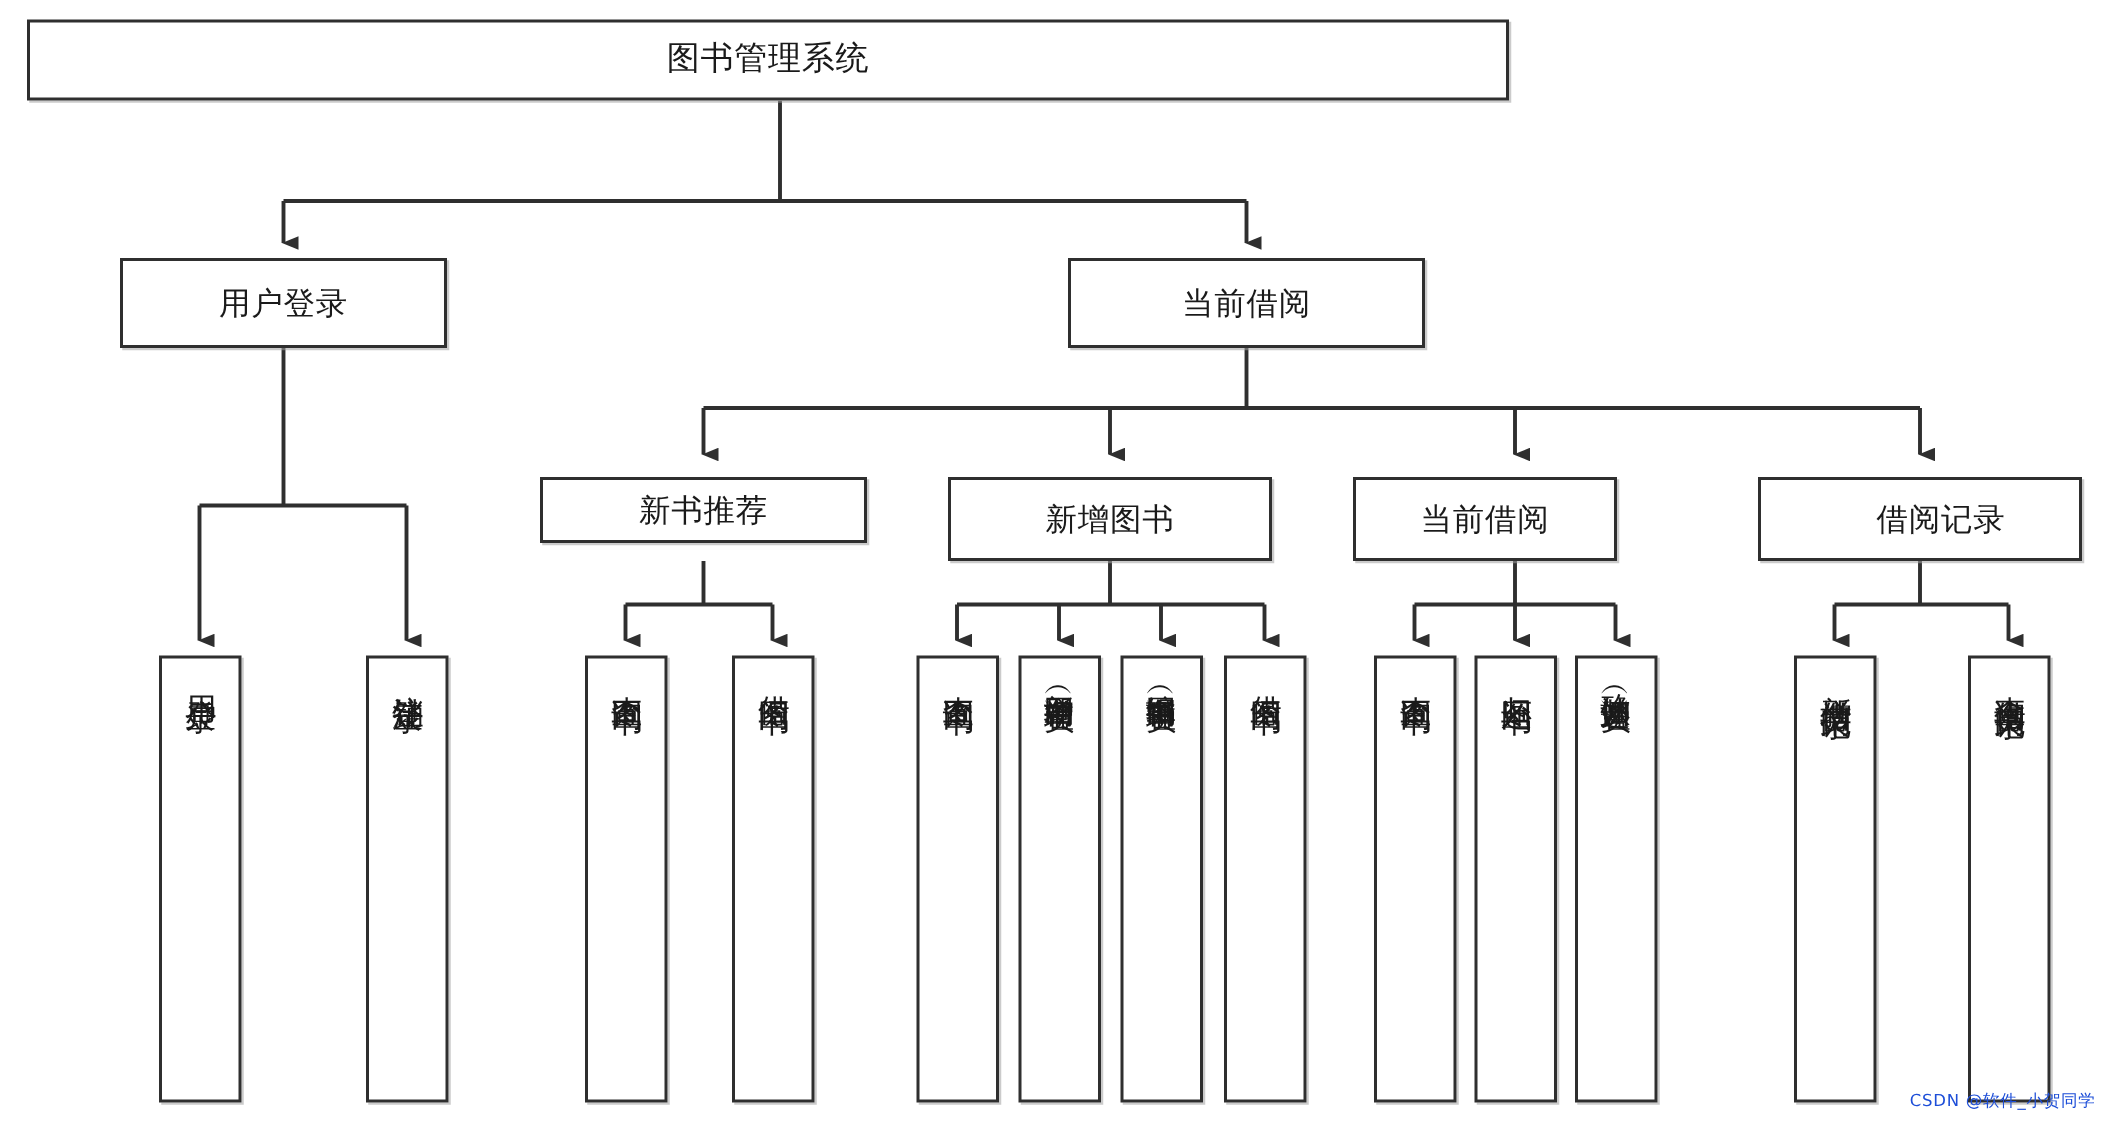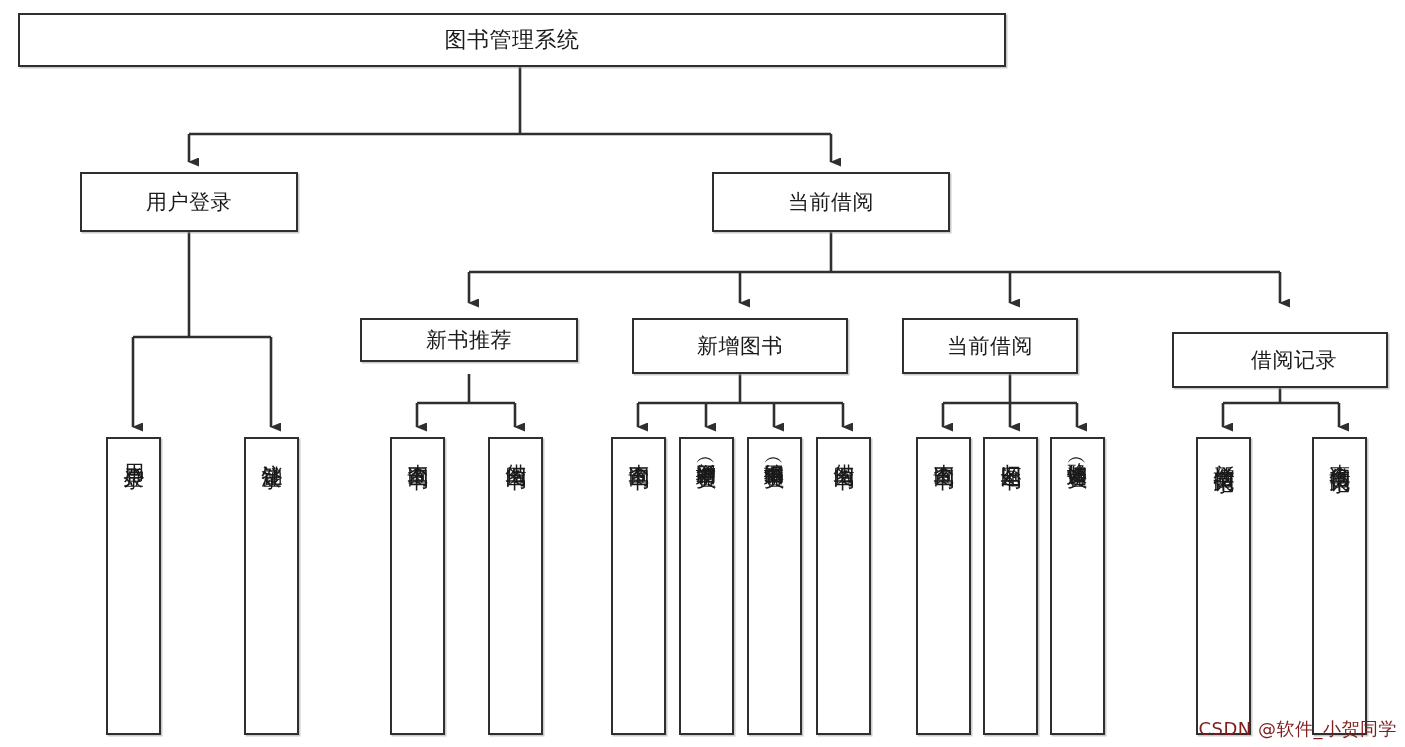--- a/index.html
+++ b/index.html
@@ -65,22 +65,22 @@
     white-space: nowrap;
   }
   .node.vert.tall .node-label {
     font-size: 20px;
     letter-spacing: 1px;
   }
   .watermark {
     position: absolute;
     right: 8px;
     bottom: 6px;
-    font-size: 18px;
-    color: #7f1d1d;
+    font-size: 11px;
+    color: #1d4ed8;
     letter-spacing: 0.5px;
     white-space: nowrap;
     user-select: none;
   }
 </style>
 </head>
 <body>
 
 <div id="diagram-root">
 
@@ -151,21 +151,21 @@
   </div>
 
   <div class="node horiz" style="left:632px; top:318px; width:216px; height:56px;">
     <span class="node-label">新增图书</span>
   </div>
 
   <div class="node horiz" style="left:902px; top:318px; width:176px; height:56px;">
     <span class="node-label">当前借阅</span>
   </div>
 
-  <div class="node horiz" style="left:1172px; top:332px; width:216px; height:56px;padding-left:28px;">
+  <div class="node horiz" style="left:1172px; top:318px; width:216px; height:56px;padding-left:28px;">
     <span class="node-label">借阅记录</span>
   </div>
 
   <div class="node vert" style="left:106px; top:437px; width:55px; height:298px;">
     <span class="node-label">用户登录</span>
   </div>
 
   <div class="node vert" style="left:244px; top:437px; width:55px; height:298px;">
     <span class="node-label">注销登录</span>
   </div>

